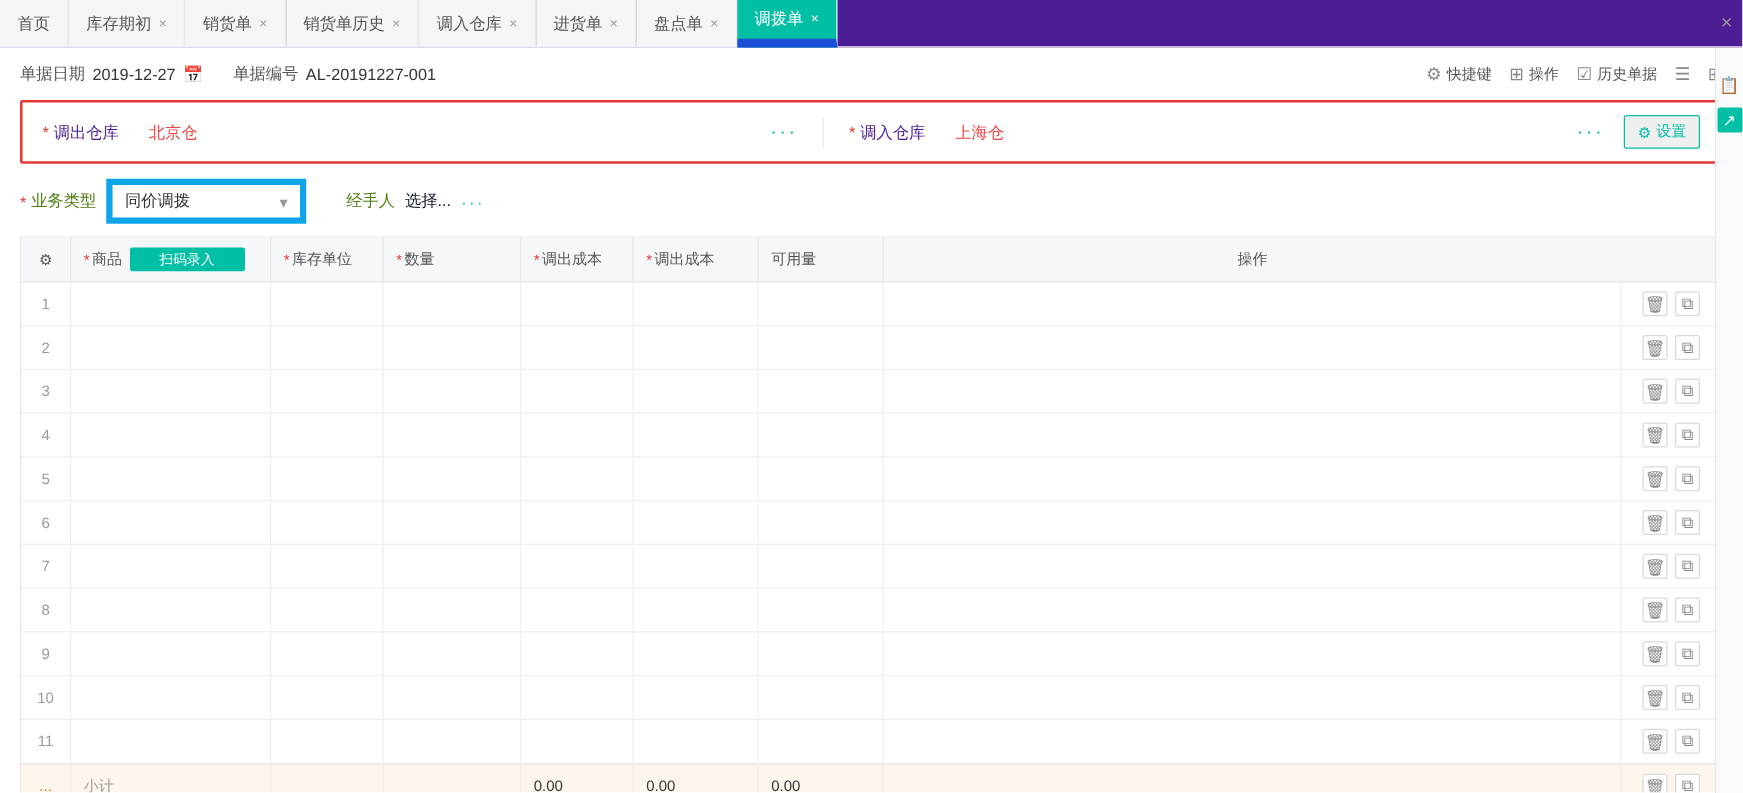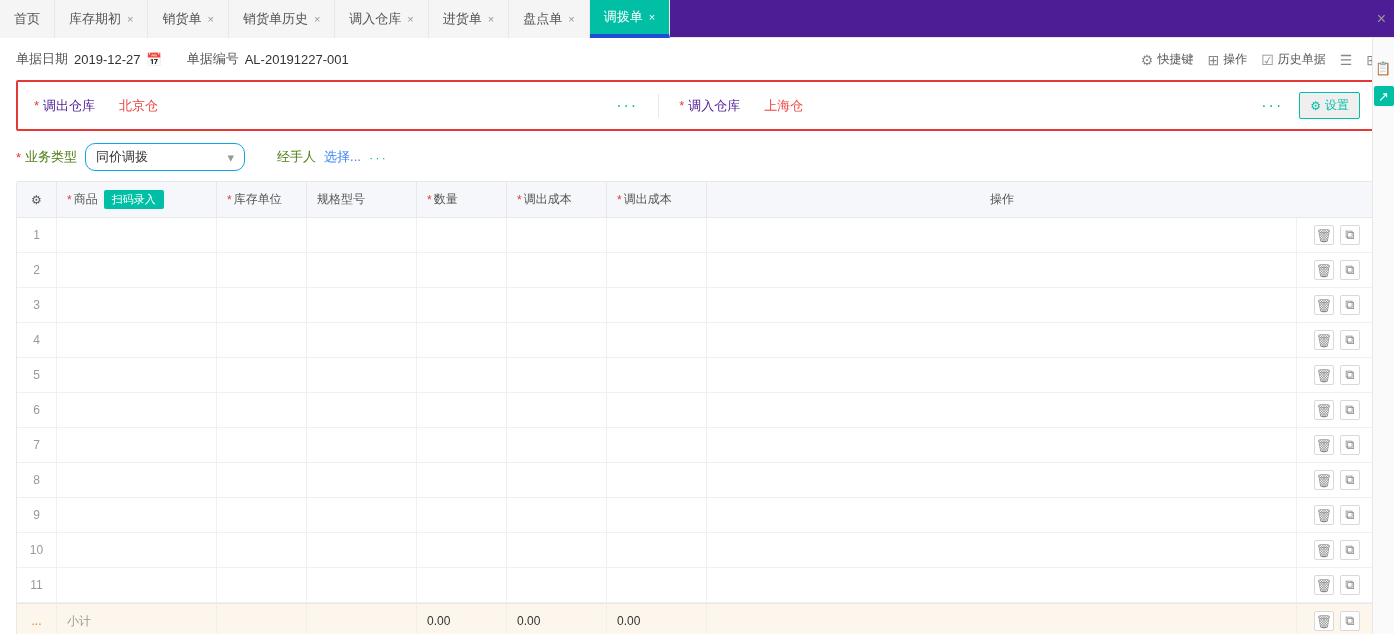--- a/index.html
+++ b/index.html
@@ -23,21 +23,21 @@
       cursor: pointer;
       font-size: 13px;
       color: #555;
       border-right: 1px solid #e8e8e8;
       white-space: nowrap;
       background: #f5f5f5;
     }
     .tab-item.active {
       background: #fff;
       color: #00bfa5;
-      border-bottom: 4px solid #1d4ed8;
+      border-bottom: 7px solid #1d4ed8;
       text-align: center;
     }
     .tab-item .tab-close {
       margin-left: 6px;
       font-size: 11px;
       color: #999;
       cursor: pointer;
     }
     .tab-global-close {
       position: absolute;
@@ -53,21 +53,21 @@
     .main-content {
       padding: 12px 16px;
       background: #fff;
       height: calc(634px - 38px);
       overflow: hidden;
     }
 
     
     .header-row {
       display: flex;
-      align-items: flex-end;
+      align-items: center;
       margin-bottom: 12px;
     }
     .header-field {
       display: flex;
       align-items: center;
       margin-right: 24px;
       font-size: 13px;
     }
     .header-field label {
       color: #555;
@@ -171,32 +171,32 @@
       margin-right: 4px;
     }
     .form-field label {
       color: #4d7c0f;
       margin-right: 8px;
       white-space: nowrap;
     }
     .form-field .select-box {
       display: flex;
       align-items: center;
-      border: 1px solid #0ea5e9;
-      border-radius: 10px;
+      border: 5px solid #0ea5e9;
+      border-radius: 0;
       padding: 4px 10px;
       min-width: 160px;
       cursor: pointer;
       background: #fff;
       justify-content: space-between;
     }
     .form-field .select-value { color: #333; }
     .form-field .chevron { color: #999; margin-left: 8px; }
     .form-field .more-dots { color: #00bfa5; margin-left: 8px; cursor: pointer; letter-spacing: 2px; }
-    .form-field .placeholder-text { color: #3b82f6; }
+    .form-field .placeholder-text { color: #0f172a; }
 
     
     .table-container {
       border: 1px solid #e8e8e8;
       border-radius: 2px;
       overflow: hidden;
     }
     .table-header {
       display: grid;
       grid-template-columns: 40px 160px 90px 110px 90px 100px 100px 1fr 80px;
@@ -211,21 +211,21 @@
       white-space: nowrap;
       display: flex;
       align-items: center;
     }
     .th-cell:last-child { border-right: none; justify-content: center; }
     .th-cell .req-star { color: #e53935; margin-right: 2px; }
     .th-gear { justify-content: center; }
     .scan-badge {
       background: #00bfa5;
       color: #fff;
-      padding: 2px 8px;
+      padding: 2px 24px;
       border-radius: 2px;
       font-size: 11px;
       margin-left: 6px;
       cursor: pointer;
     }
     .table-body { }
     .table-row {
       display: grid;
       grid-template-columns: 40px 160px 90px 110px 90px 100px 100px 1fr 80px;
       border-bottom: 1px solid #f0f0f0;
@@ -411,33 +411,33 @@
         <div class="th-cell">
           <span class="req-star">*</span>
           <span>商品</span>
           <span class="scan-badge">扫码录入</span>
         </div>
         <div class="th-cell">
           <span class="req-star">*</span>
           <span>库存单位</span>
         </div>
         <div class="th-cell">
-          <span>规格型号</span>
-        </div>
-        <div class="th-cell">
           <span class="req-star">*</span>
           <span>数量</span>
         </div>
         <div class="th-cell">
           <span class="req-star">*</span>
           <span>调出成本</span>
         </div>
         <div class="th-cell">
           <span class="req-star">*</span>
           <span>调出成本</span>
+        </div>
+        <div class="th-cell">
+          <span>可用量</span>
         </div>
         <div class="th-cell">
           <span>操作</span>
         </div>
       </div>
 
       <div class="table-body" id="table-body">
       <div class="table-row">
     <div class="td-cell td-row-num">1</div>
     <div class="td-cell"></div>

